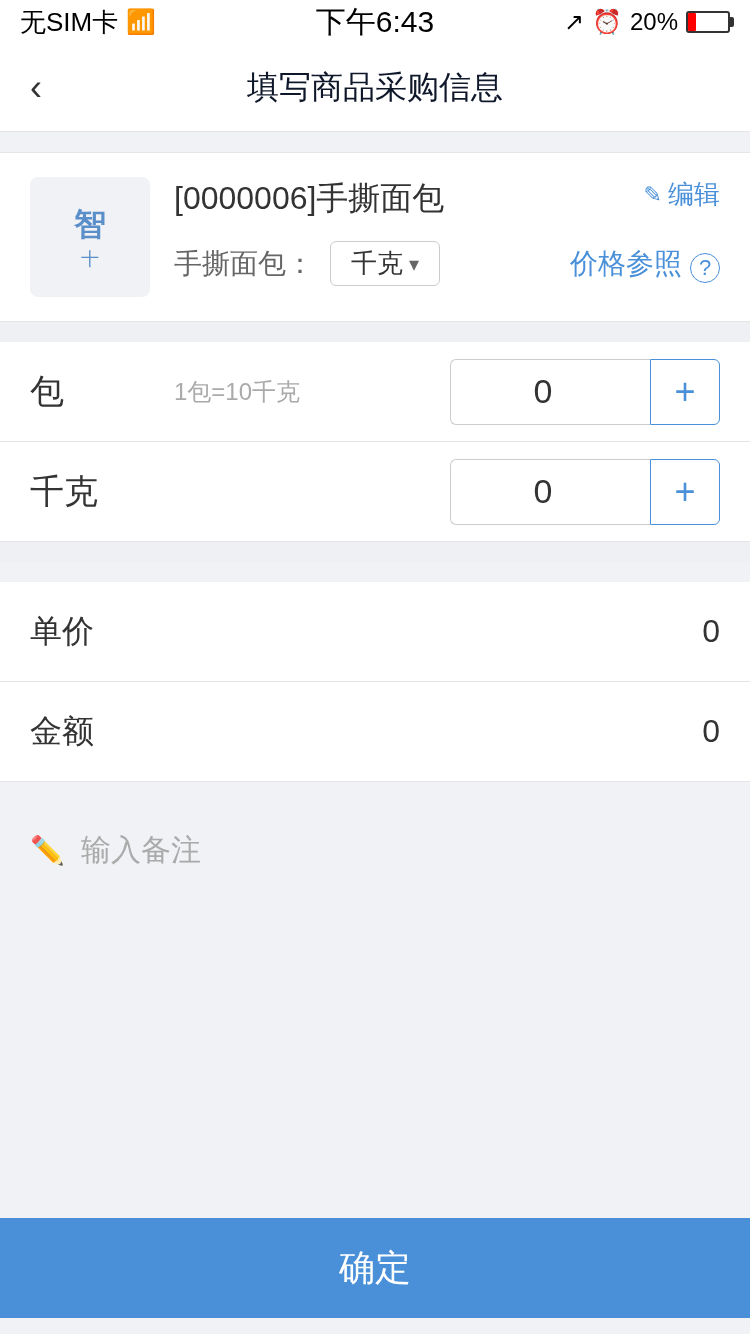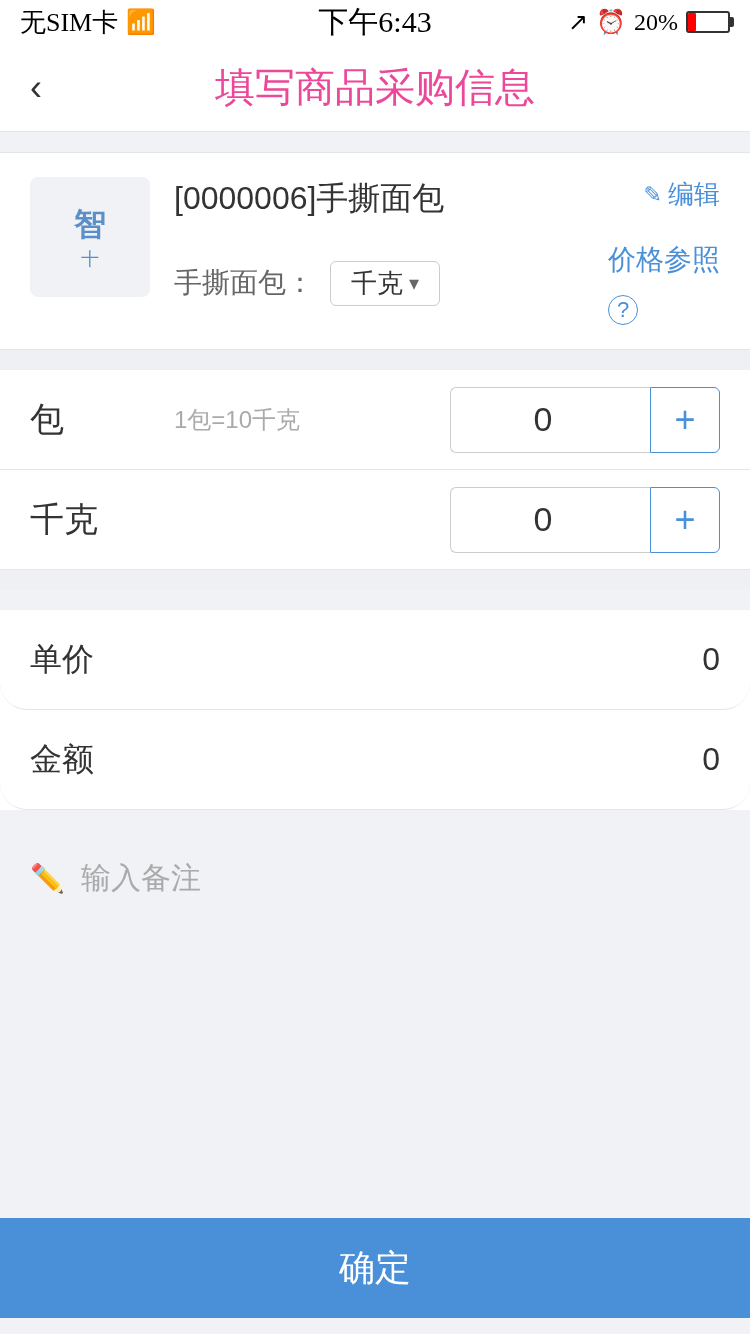--- a/index.html
+++ b/index.html
@@ -15,21 +15,20 @@
     
     .status-bar {
       width: 750px;
       height: 44px;
       background: #fff;
       display: flex;
       align-items: center;
       justify-content: space-between;
       padding: 0 20px;
       font-size: 28px;
-      font-family: Liberation Serif, serif;
     }
     .status-left {
       display: flex;
       align-items: center;
       gap: 8px;
       font-size: 26px;
       color: #000;
     }
     .status-center {
       font-size: 30px;
@@ -86,23 +85,23 @@
     }
     .nav-back {
       font-size: 36px;
       color: #333;
       cursor: pointer;
     }
     .nav-title {
       position: absolute;
       left: 50%;
       transform: translateX(-50%);
-      font-size: 40px;
+      font-size: 32px;
       font-weight: 500;
-      color: #ec4899;
+      color: #0f172a;
     }
 
     
     .product-card {
       background: #fff;
       margin-top: 20px;
       padding: 24px 30px;
       display: flex;
       align-items: flex-start;
       gap: 24px;
@@ -159,23 +158,22 @@
     }
     .unit-select-arrow {
       font-size: 20px;
       color: #666;
     }
     .price-ref {
       margin-left: auto;
       font-size: 28px;
       color: #4a90d9;
       display: flex;
-      align-items: flex-start;
-      gap: 16px;
-      flex-direction: column;
+      align-items: flex-end;
+      gap: 8px;
     }
     .edit-btn {
       position: absolute;
       right: 30px;
       top: 24px;
       font-size: 26px;
       color: #4a90d9;
       display: flex;
       align-items: center;
       gap: 6px;
@@ -270,21 +268,20 @@
     .info-section {
       background: #fff;
       margin-top: 20px;
     }
     .info-row {
       display: flex;
       align-items: center;
       padding: 0 30px;
       height: 100px;
       border-bottom: 1px solid #e5e5e5;
-      border-radius: 27px;
     }
     .info-label {
       font-size: 32px;
       color: #333;
     }
     .info-value {
       margin-left: auto;
       font-size: 32px;
       color: #333;
     }

